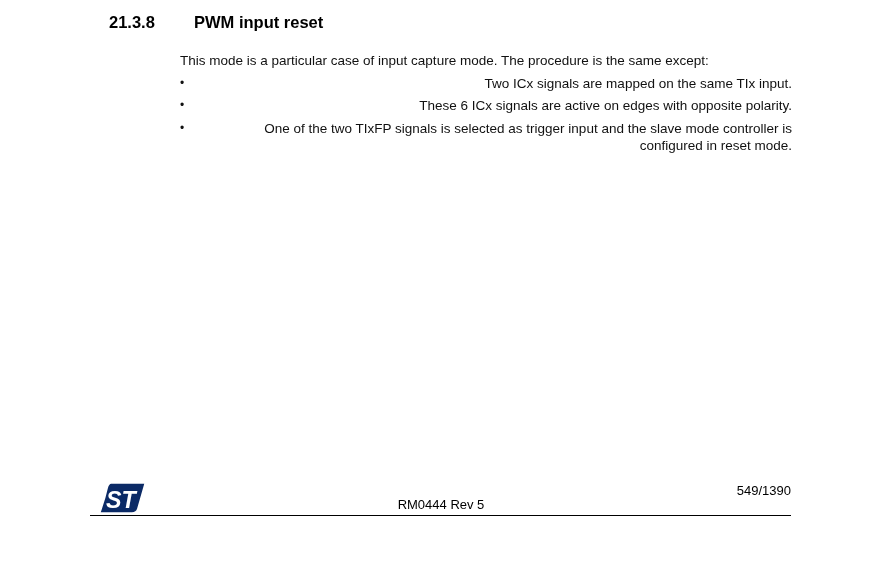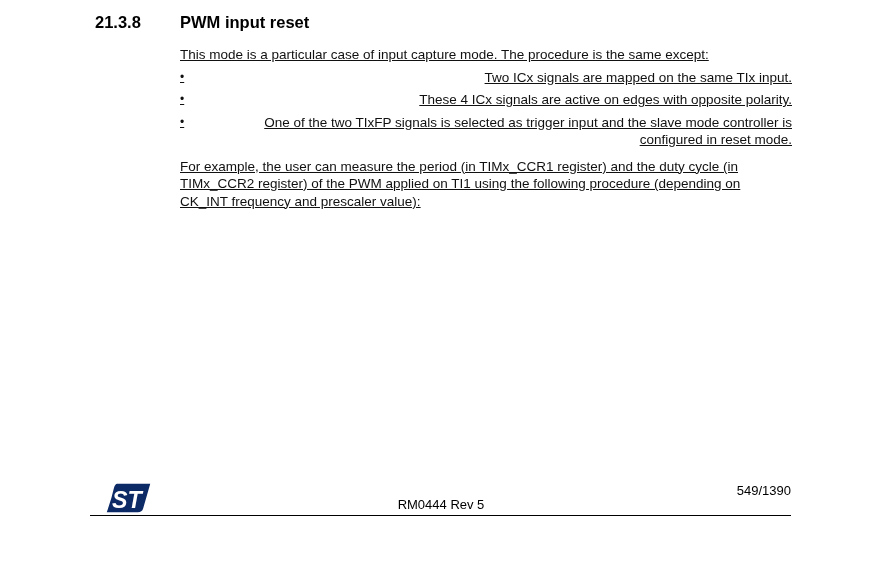--- a/index.html
+++ b/index.html
@@ -21,30 +21,30 @@
     position: absolute;
     top: 13px; left: 95px;
     font-weight: bold;
     font-size: 16.5px;
     color: #000000;
     white-space: nowrap;
   }
   .heading .sec-num {
     display: inline-block;
     width: 85px;
+    margin-left: 14px;
   }
 
   
   .content {
     position: absolute;
-    top: 46px; left: 180px;
+    top: 52px; left: 180px;
     width: 612px;
     font-size: 13.5px;
     line-height: 17.5px;
-    text-decoration: underline;
   }
   .intro { margin: 0; }
   .bullets {
     margin: 5px 0 0 0;
     padding: 0;
     list-style: none;
   }
   .bullet {
     display: flex;
     margin-bottom: 5px;
@@ -63,21 +63,21 @@
 
   
   .footer-rule {
     position: absolute;
     top: 515px; left: 90px;
     width: 701px; height: 1px;
     background: #000000;
   }
   .footer-logo {
     position: absolute;
-    top: 483px; left: 106px;
+    top: 483px; left: 100px;
     width: 45px; height: 30px;
   }
   .footer-center {
     position: absolute;
     top: 497px; left: 0;
     width: 882px;
     text-align: center;
     font-size: 13px;
     color: #000000;
   }
@@ -100,29 +100,28 @@
   <div class="content">
     <p class="intro">This mode is a particular case of input capture mode. The procedure is the same except:</p>
 
     <ul class="bullets">
       <li class="bullet">
         <span class="dot">•</span>
         <span class="bullet-text">Two ICx signals are mapped on the same TIx input.</span>
       </li>
       <li class="bullet">
         <span class="dot">•</span>
-        <span class="bullet-text">These 4 ICx signals are active on edges with opposite polarity.</span>
+        <span class="bullet-text">These 6 ICx signals are active on edges with opposite polarity.</span>
       </li>
       <li class="bullet">
         <span class="dot">•</span>
         <span class="bullet-text">One of the two TIxFP signals is selected as trigger input and the slave mode controller is configured in reset mode.</span>
       </li>
     </ul>
 
-    <p class="para">For example, the user can measure the period (in TIMx_CCR1 register) and the duty cycle (in TIMx_CCR2 register) of the PWM applied on TI1 using the following procedure (depending on CK_INT frequency and prescaler value):</p>
   </div>
 
   <div class="footer-logo">
     <svg viewBox="0 0 120 80" width="45" height="30" aria-hidden="true">
       <defs>
         <clipPath id="stclip">
           <path d="M30 2 L118 2 L99 68 Q96 78 85 78 L2 78 Q15 42 21 14 Q24 2 30 2 Z"></path>
         </clipPath>
       </defs>
       <path d="M30 2 L118 2 L99 68 Q96 78 85 78 L2 78 Q15 42 21 14 Q24 2 30 2 Z" fill="#0b2a66"></path>

